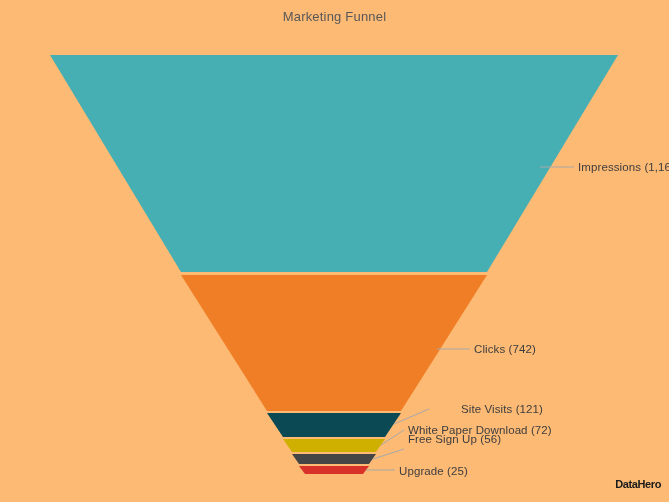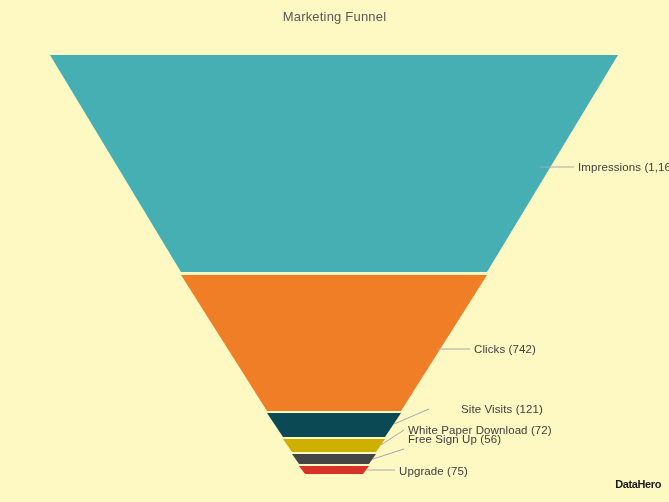--- a/index.html
+++ b/index.html
@@ -8,21 +8,21 @@
     background: #ffffff;
   }
   body {
     font-family: "Liberation Sans", sans-serif;
     -webkit-font-smoothing: antialiased;
   }
   #canvas {
     position: relative;
     width: 669px;
     height: 502px;
-    background: #fef9c3;
+    background: #fdba74;
     overflow: hidden;
   }
   #chart-title {
     position: absolute;
     left: 0;
     top: 9px;
     width: 669px;
     text-align: center;
     font-size: 13px;
     color: #58585a;
@@ -97,17 +97,17 @@
   <div class="funnel-label" id="label-impressions">Impressions (1,163</div>
 
   <div class="funnel-label" id="label-clicks">Clicks (742)</div>
 
   <div class="funnel-label" id="label-sitevisits">Site Visits (121)</div>
 
   <div class="funnel-label" id="label-whitepaper">White Paper Download (72)</div>
 
   <div class="funnel-label" id="label-freesignup">Free Sign Up (56)</div>
 
-  <div class="funnel-label" id="label-upgrade">Upgrade (75)</div>
+  <div class="funnel-label" id="label-upgrade">Upgrade (25)</div>
 
   <div id="datahero-logo">DataHero</div>
 
 </div>
 
 </body></html>

